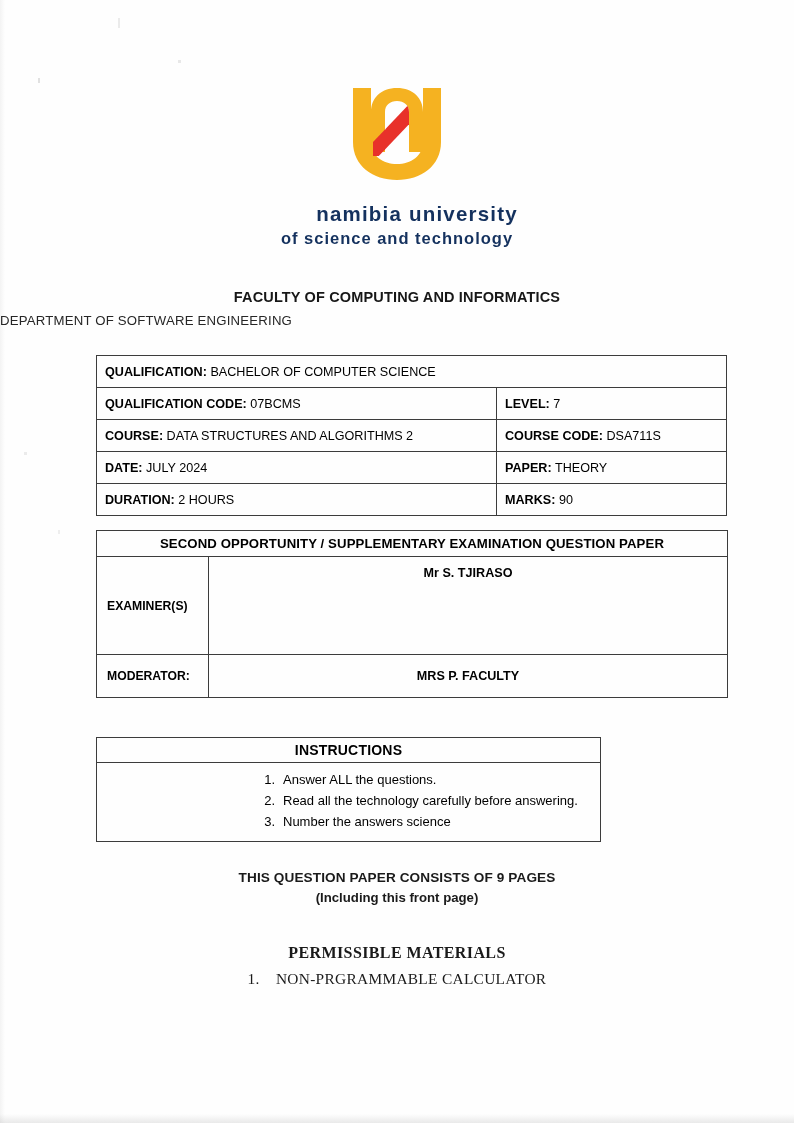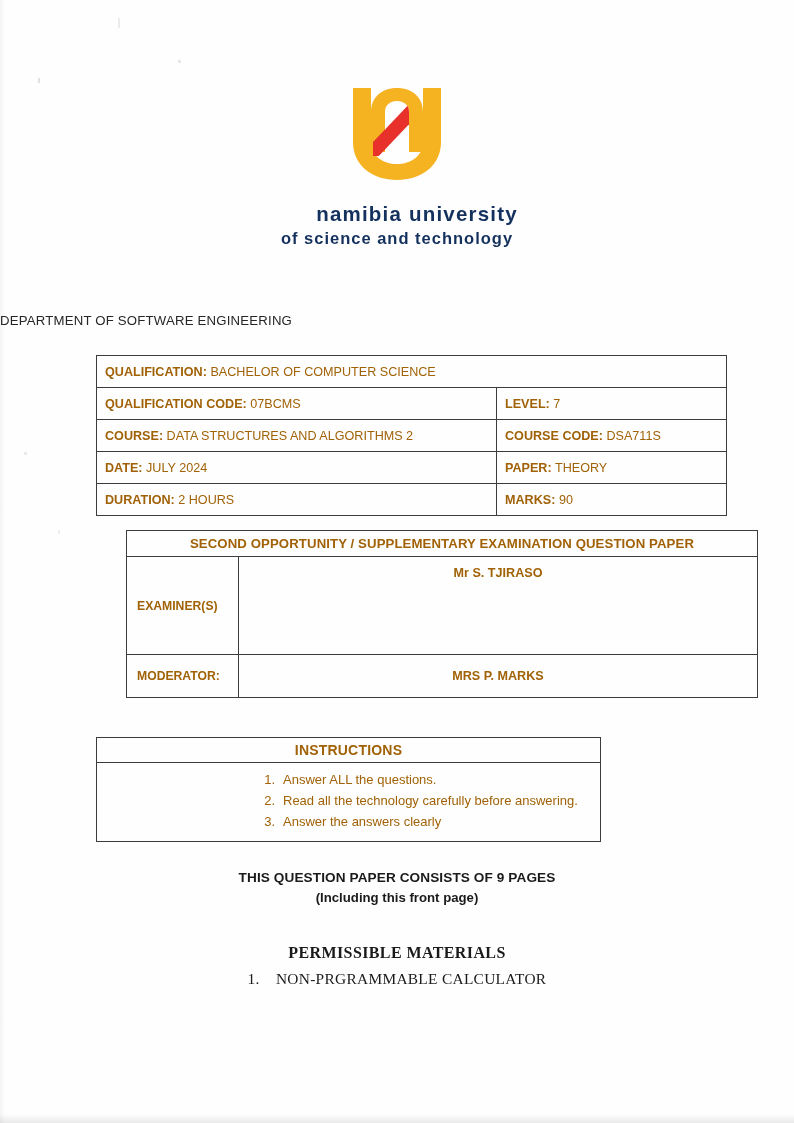--- a/index.html
+++ b/index.html
@@ -95,21 +95,21 @@
     letter-spacing: .2px;
     color: #262626;
   }
 
   
   table.doc {
     position: absolute;
     border-collapse: collapse;
     table-layout: fixed;
     font-size: 12.6px;
-    color: #a16207;
+    color: #000000;
   }
   table.doc td {
     border: 1.4px solid #3c3c3c;
     padding: 6px 8px;
     vertical-align: middle;
   }
   .lbl { font-weight: 700; }
   .val { font-weight: 400; }
 
   
@@ -118,21 +118,20 @@
     top: 355px;
     width: 630px;
   }
   #details-table td { height: 19px; }
 
   
   #examiner-table {
     left: 96px;
     top: 530px;
     width: 632px;
-    margin-left: 30px;
   }
   #examiner-table .hdr {
     text-align: center;
     font-weight: 700;
     font-size: 13.2px;
     letter-spacing: .1px;
     padding: 5px 8px;
   }
   #examiner-table .examiner-label-cell {
     width: 112px;
@@ -272,20 +271,21 @@
         <polygon points="26,56 70,10 70,30 26,76" fill="#E8312A"></polygon>
       </g>
     </svg>
   </div>
 
   <div class="wordmark">
     <div class="line1">namibia university</div>
     <div class="line2">of science and technology</div>
   </div>
 
+  <div class="faculty">FACULTY OF COMPUTING AND INFORMATICS</div>
   <div class="department">DEPARTMENT OF SOFTWARE ENGINEERING</div>
 
   <table class="doc" id="details-table">
     <colgroup>
         <col style="width:400px">
         <col style="width:230px">
       </colgroup>
     <tbody>
       <tr>
         <td colspan="2">
@@ -344,21 +344,21 @@
     <tbody>
       <tr>
         <td colspan="2" class="hdr">SECOND OPPORTUNITY / SUPPLEMENTARY EXAMINATION QUESTION PAPER</td>
       </tr>
       <tr>
         <td class="examiner-label-cell">EXAMINER(S)</td>
         <td class="examiner-name-cell">Mr S. TJIRASO</td>
       </tr>
       <tr>
         <td class="moderator-label-cell">MODERATOR:</td>
-        <td class="moderator-name-cell">MRS P. MARKS</td>
+        <td class="moderator-name-cell">MRS P. FACULTY</td>
       </tr>
     </tbody>
   </table>
 
   <table class="doc" id="instructions-table">
     <tbody>
       <tr>
         <td class="instr-hdr">INSTRUCTIONS</td>
       </tr>
       <tr>
@@ -367,21 +367,21 @@
             <li>
               <span class="num">1.</span>
               <span>Answer ALL the questions.</span>
             </li>
             <li>
               <span class="num">2.</span>
               <span>Read all the technology carefully before answering.</span>
             </li>
             <li>
               <span class="num">3.</span>
-              <span>Answer the answers clearly</span>
+              <span>Number the answers science</span>
             </li>
           </ol>
         </td>
       </tr>
     </tbody>
   </table>
 
   <div class="pages-line">THIS QUESTION PAPER CONSISTS OF 9 PAGES</div>
   <div class="pages-sub">(Including this front page)</div>
 

